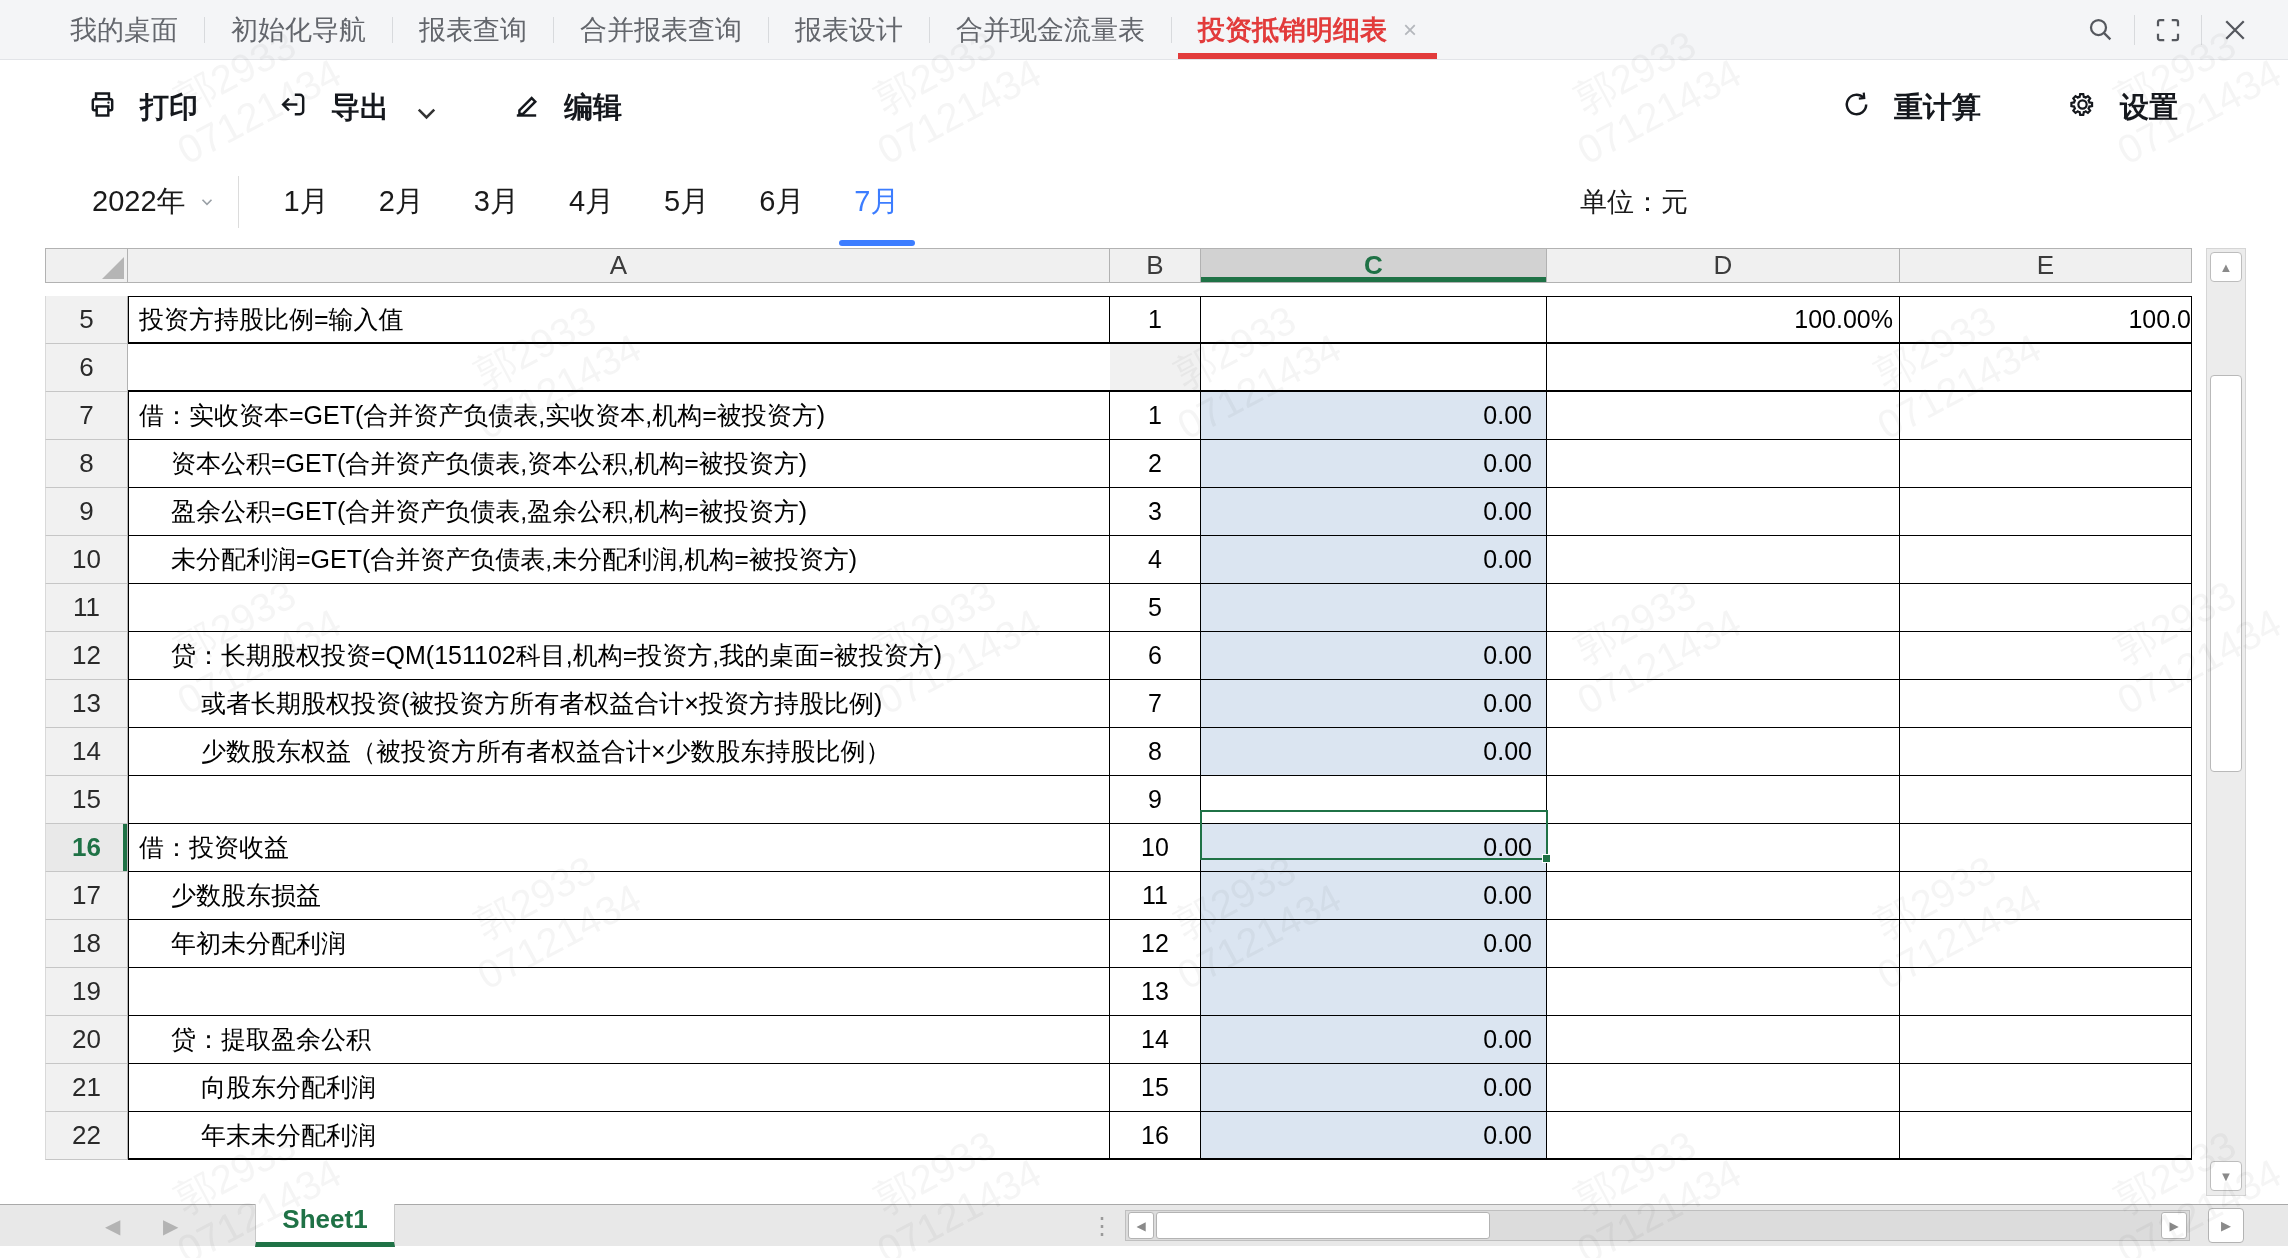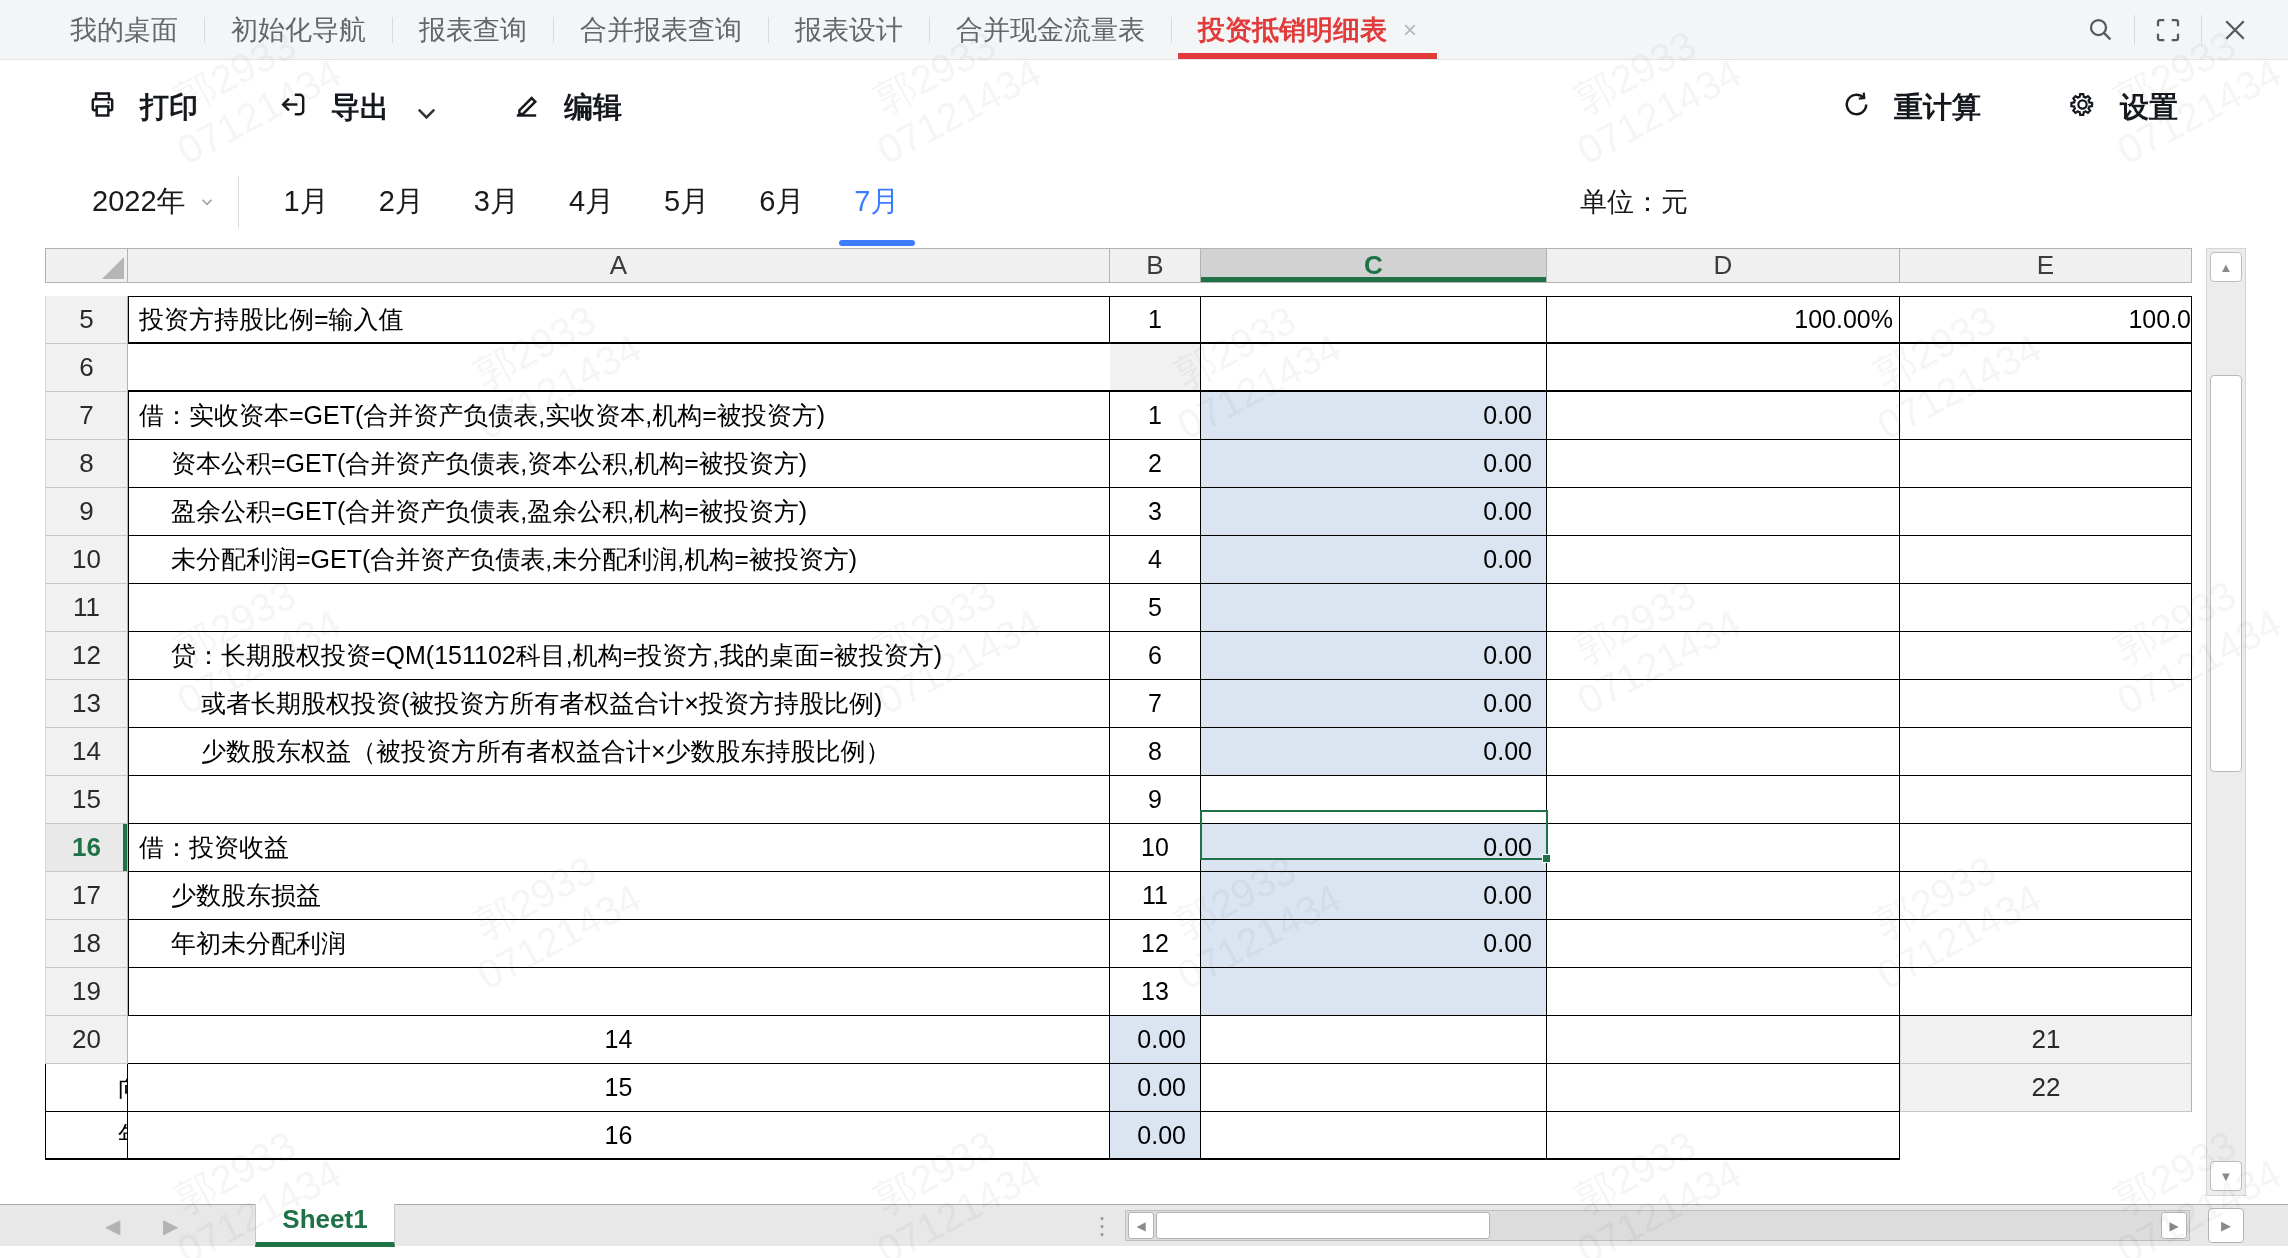--- a/index.html
+++ b/index.html
@@ -363,20 +363,21 @@
         <div class="cell tb fill num">0.00</div>
         <div class="cell tb"></div>
         <div class="cell tb"></div>
         <div class="rh">19</div>
         <div class="cell tb ca"></div>
         <div class="cell tb bnum">13</div>
         <div class="cell tb fill"></div>
         <div class="cell tb"></div>
         <div class="cell tb"></div>
         <div class="rh">20</div>
+        <div class="cell tb ca" style="padding-left: 42px;">贷：提取盈余公积</div>
         <div class="cell tb bnum">14</div>
         <div class="cell tb fill num">0.00</div>
         <div class="cell tb"></div>
         <div class="cell tb"></div>
         <div class="rh">21</div>
         <div class="cell tb ca" style="padding-left: 72px;">向股东分配利润</div>
         <div class="cell tb bnum">15</div>
         <div class="cell tb fill num">0.00</div>
         <div class="cell tb"></div>
         <div class="cell tb"></div>

